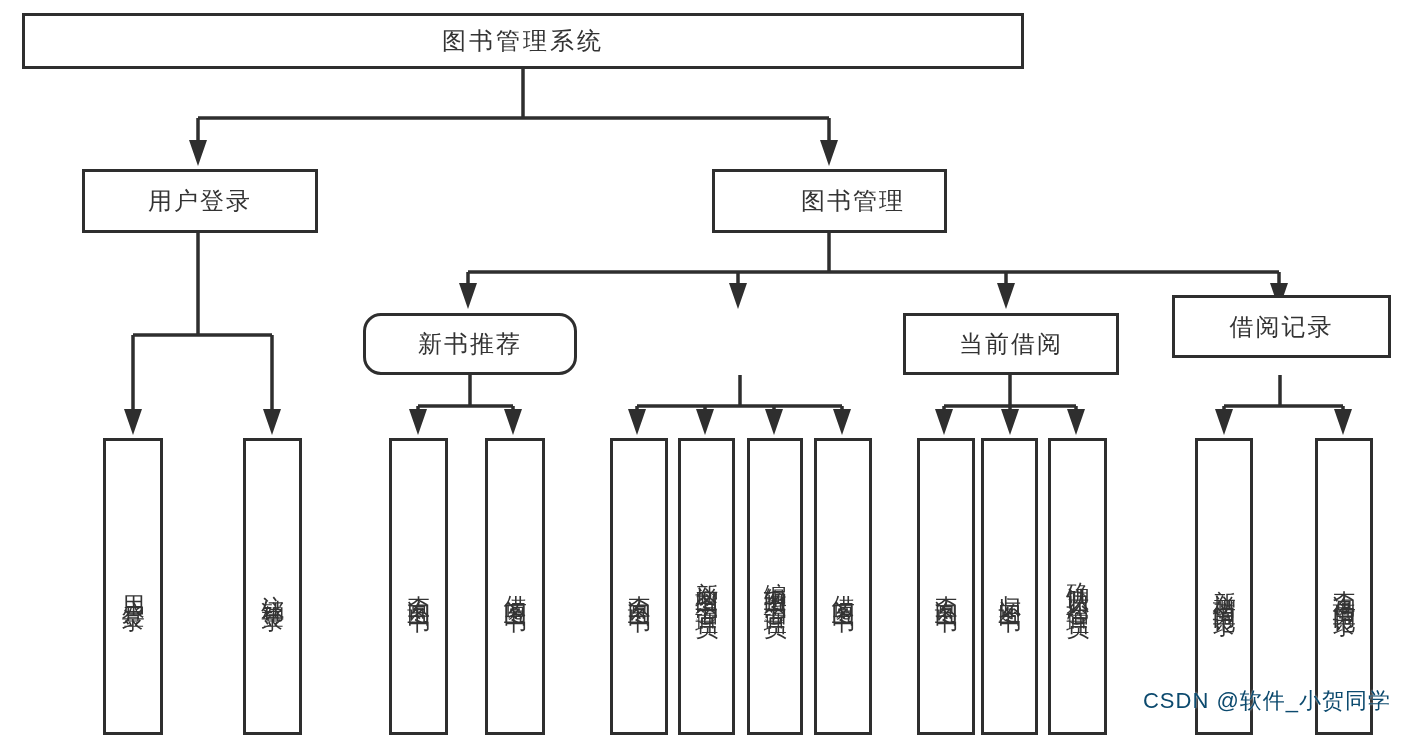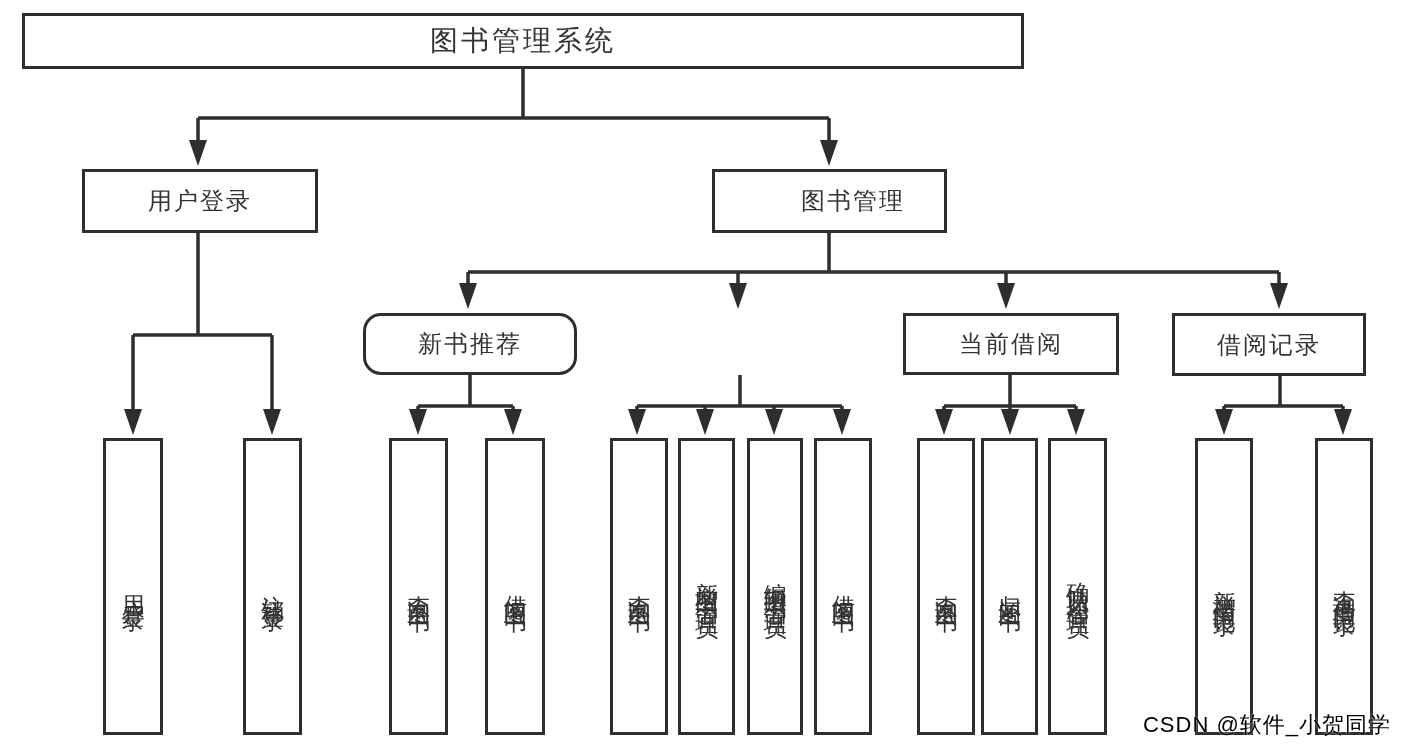--- a/index.html
+++ b/index.html
@@ -31,37 +31,37 @@
     align-items: center;
     justify-content: center;
     z-index: 2;
   }
   .hbox {
     font-size: 24px;
     letter-spacing: 2px;
     white-space: nowrap;
   }
   .rootbox {
-    font-size: 28px;
+    font-size: 24px;
     letter-spacing: 3px;
   }
   .vbox .vlabel {
     writing-mode: vertical-rl;
     text-orientation: mixed;
     font-size: 23px;
     line-height: 1.1;
     letter-spacing: 5px;
   }
   .watermark {
     position: absolute;
     right: 14px;
-    top: 710px;
+    top: 686px;
     font-size: 22px;
     letter-spacing: 1px;
-    color: #000000;
+    color: #0c4a6e;
     text-shadow: 0 0 2px #ffffff;
     z-index: 5;
     white-space: nowrap;
   }
 </style>
 </head>
 <body>
 
 <div class="stage">
 
@@ -130,21 +130,21 @@
   <div class="box hbox" style="left:712px; top:169px; width:235px; height:64px;padding-left:47px;">
     <span>图书管理</span>
   </div>
 
   <div class="box hbox" style="left:363px; top:313px; width:214px; height:62px;border-radius:18px;">
     <span>新书推荐</span>
   </div>
   <div class="box hbox" style="left:903px; top:313px; width:216px; height:62px;">
     <span>当前借阅</span>
   </div>
-  <div class="box hbox" style="left:1172px; top:313px; width:194px; height:63px;">
+  <div class="box hbox" style="left:1172px; top:295px; width:219px; height:63px;">
     <span>借阅记录</span>
   </div>
 
   <div class="box vbox" style="left:103px; top:438px; width:60px; height:297px;">
     <span class="vlabel">用户登录</span>
   </div>
   <div class="box vbox" style="left:243px; top:438px; width:59px; height:297px;">
     <span class="vlabel">注销登录</span>
   </div>
 

